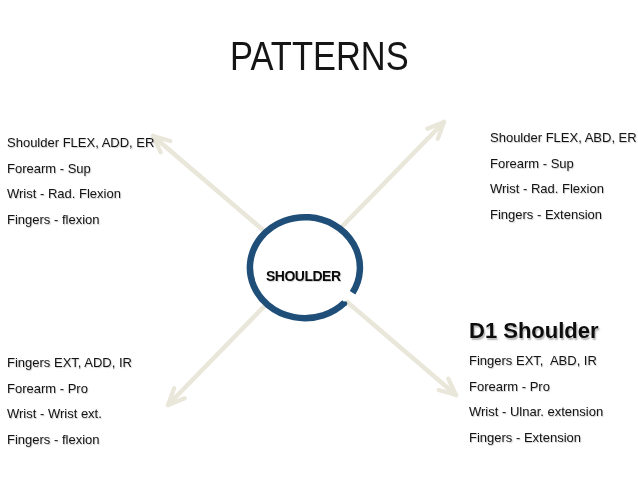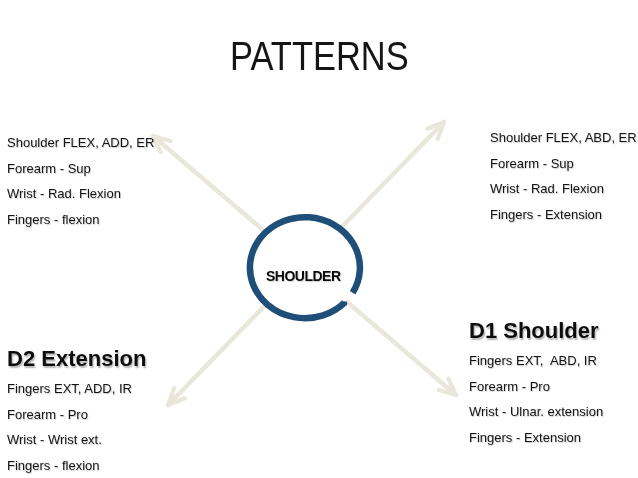--- a/index.html
+++ b/index.html
@@ -143,21 +143,20 @@
   <div class="quadrant" id="q-d2-flexion">
     <div class="q-lines">
       <div class="q-line">Shoulder FLEX, ABD, ER</div>
       <div class="q-line">Forearm - Sup</div>
       <div class="q-line">Wrist - Rad. Flexion</div>
       <div class="q-line">Fingers - Extension</div>
     </div>
   </div>
 
   <div class="quadrant" id="q-d2-extension">
-    <div class="q-heading">D2 Extension</div>
     <div class="q-lines">
       <div class="q-line">Fingers EXT, ADD, IR</div>
       <div class="q-line">Forearm - Pro</div>
       <div class="q-line">Wrist - Wrist ext.</div>
       <div class="q-line">Fingers - flexion</div>
     </div>
   </div>
 
   <div class="quadrant" id="q-d1-extension">
     <div class="q-heading">D1 Shoulder</div>

